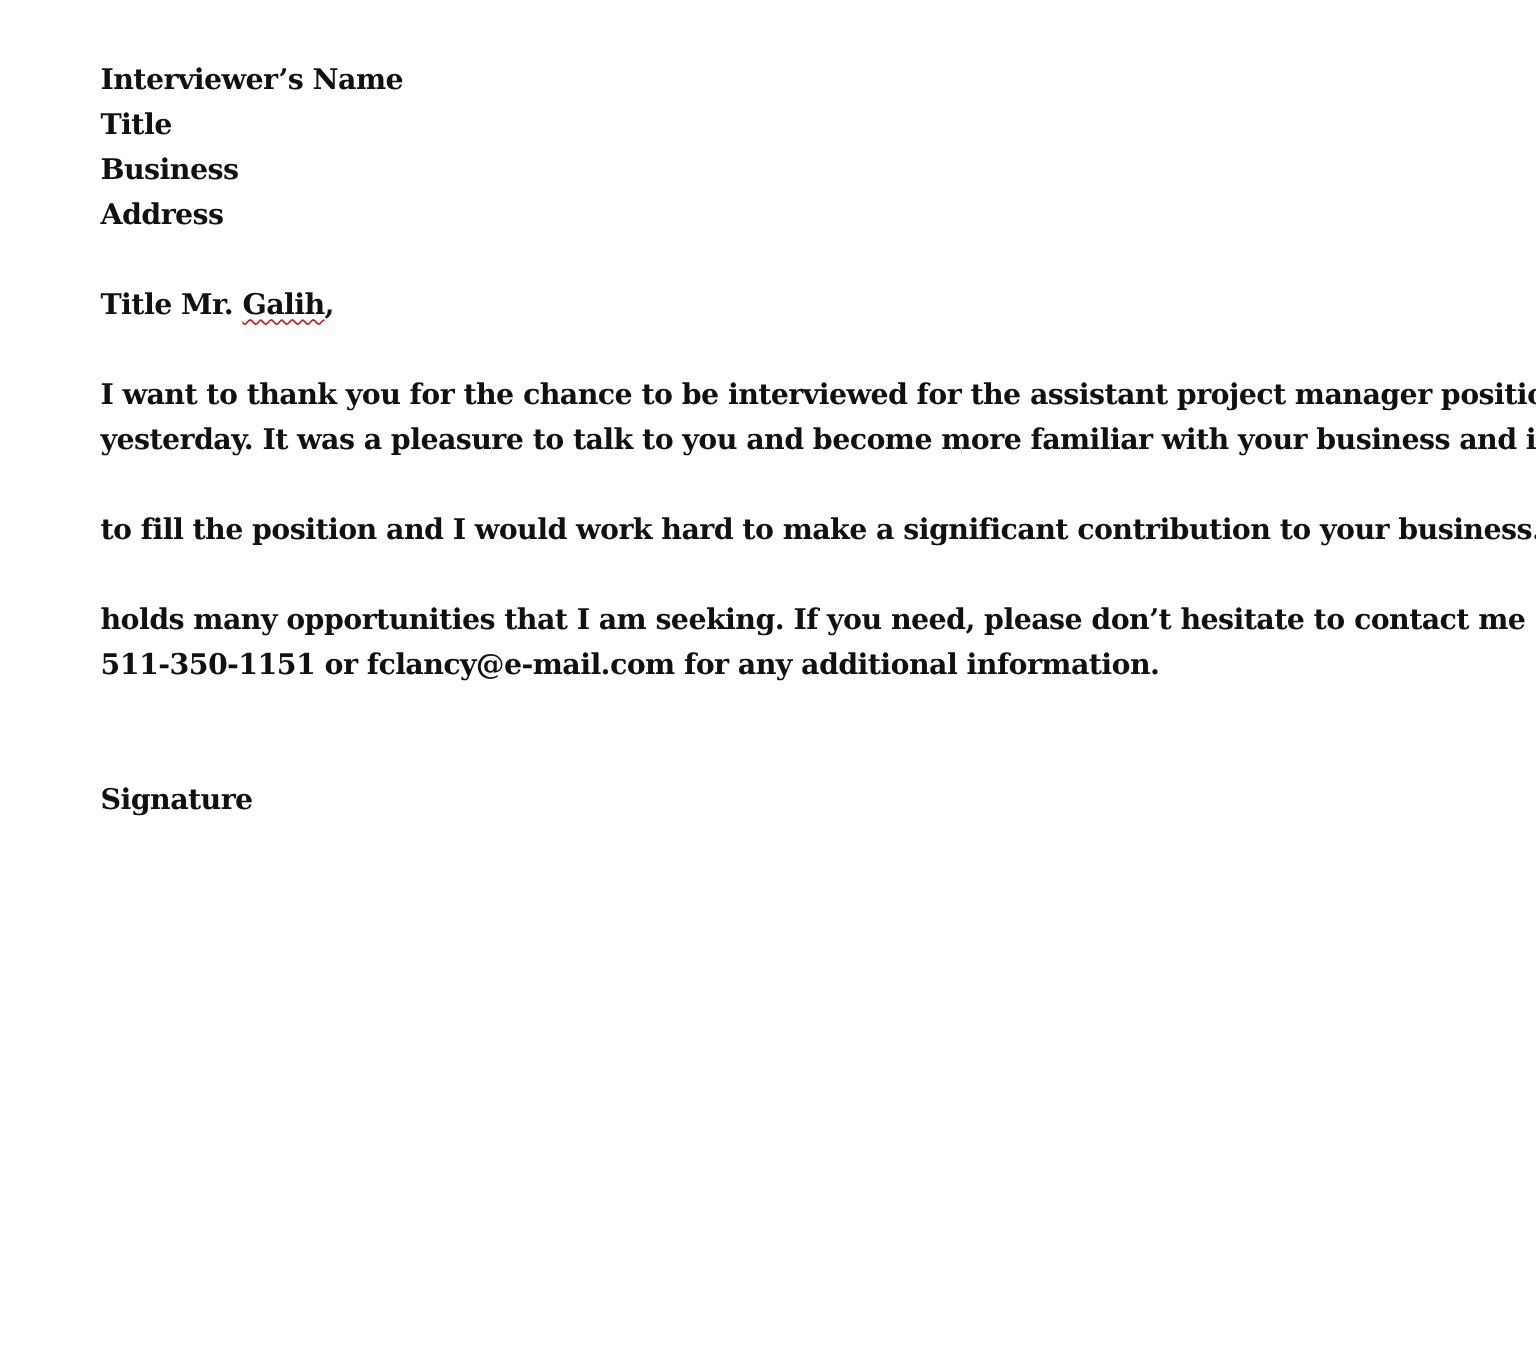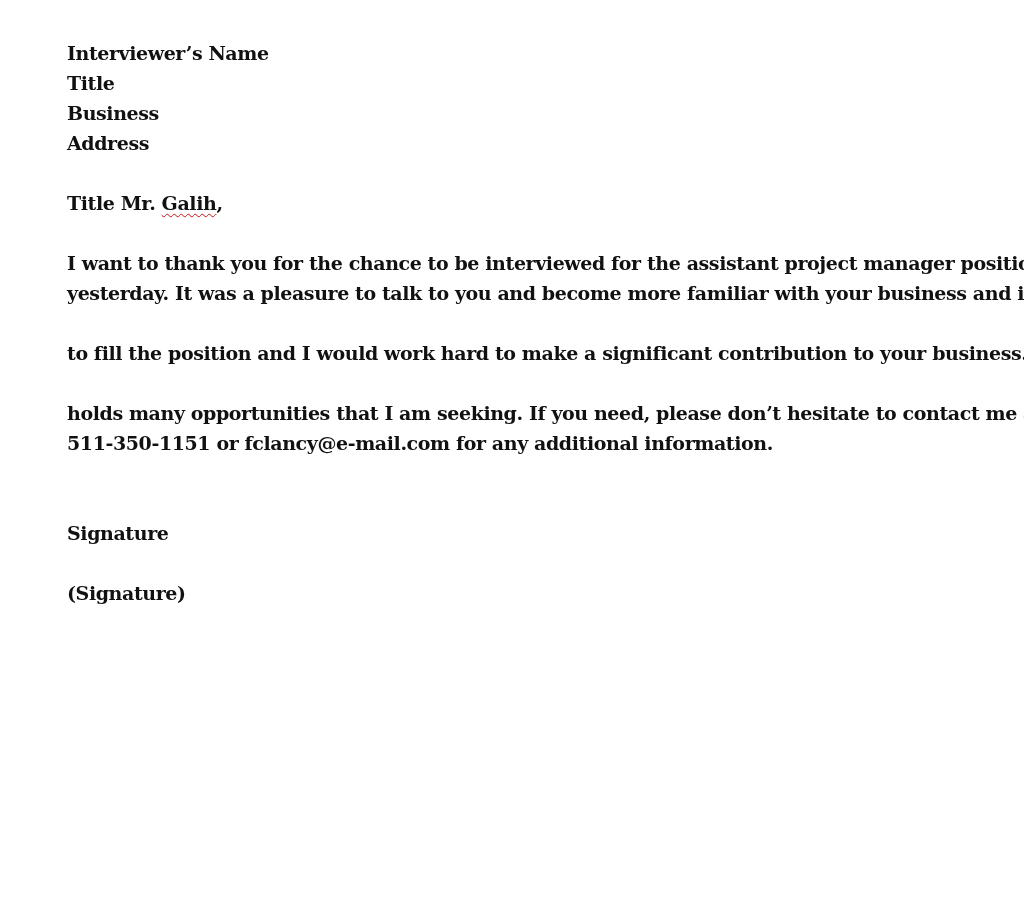--- a/index.html
+++ b/index.html
@@ -47,14 +47,13 @@
   <div class="block">
     <div class="line">holds many opportunities that I am seeking. If you need, please don’t hesitate to contact me at</div>
     <div class="line">511-350-1151 or fclancy@e-mail.com for any additional information.</div>
   </div>
   <div class="gap"></div>
 
   <div class="gap"></div>
 
   <div class="line">Signature</div>
   <div class="gap"></div>
-  <div class="line">(Signature)</div>
 </div>
 
 </body></html>

